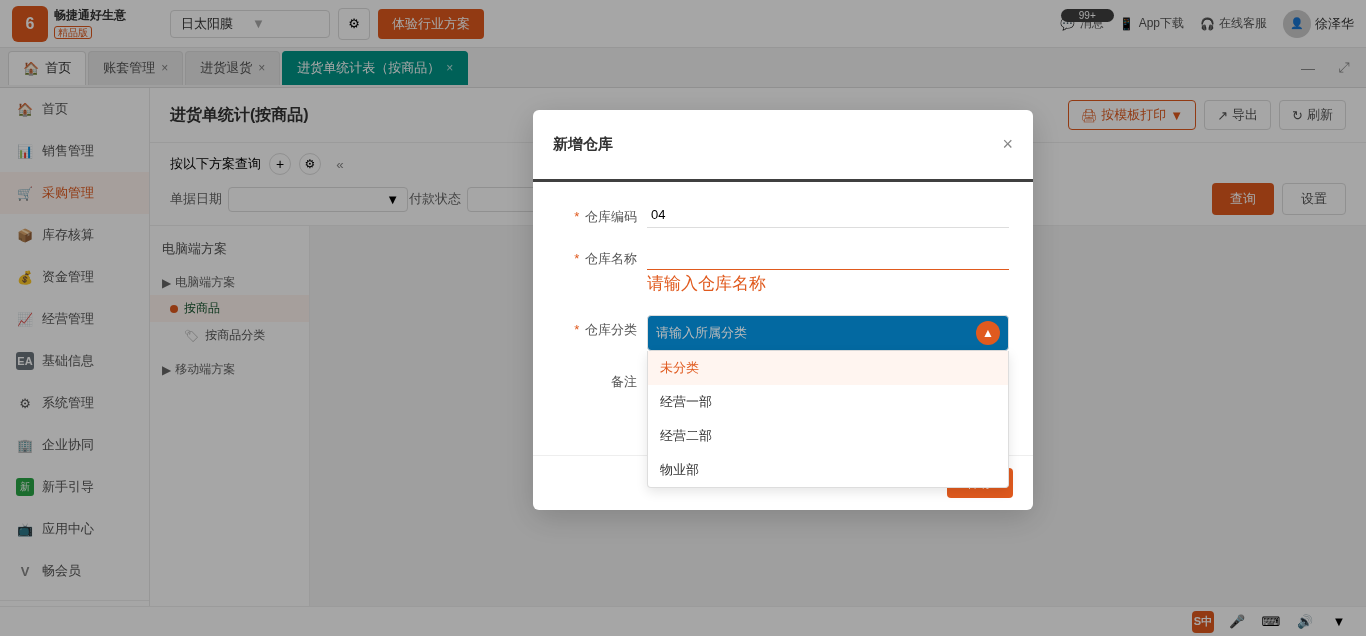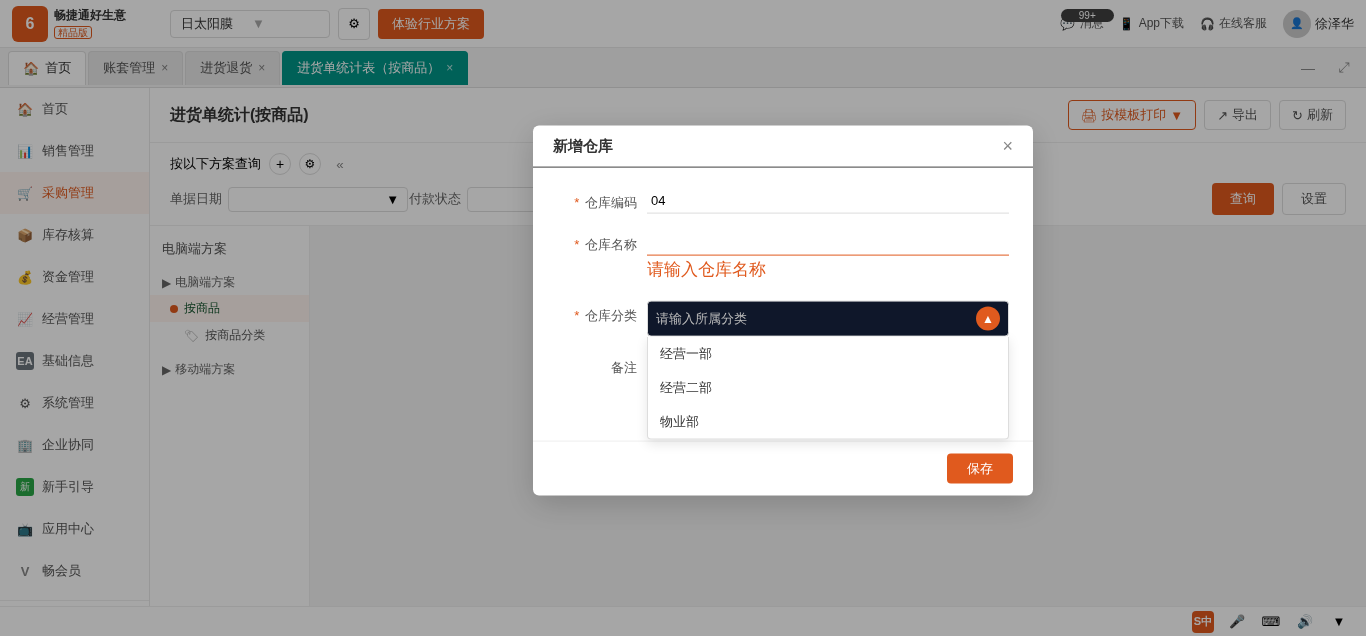--- a/index.html
+++ b/index.html
@@ -191,21 +191,21 @@
       transform: translate(-30%, -52%);
       background: white;
       border-radius: 6px;
       box-shadow: 0 8px 32px rgba(0,0,0,0.18);
       z-index: 200;
       width: 500px;
       padding: 0;
     }
     .modal-header {
       display: flex; align-items: center; justify-content: space-between;
-      padding: 10px 20px; border-bottom: 1px solid #404040;
+      padding: 24px 20px; border-bottom: 3px solid #404040;
     }
     .modal-title { font-size: 15px; font-weight: 600; color: #333; }
     .modal-close { cursor: pointer; color: #888; font-size: 18px; }
     .modal-body { padding: 20px 24px; }
     .form-row {
       display: flex; align-items: flex-start; gap: 10px; margin-bottom: 16px;
     }
     .form-label {
       width: 80px; text-align: right; color: #555; font-size: 13px;
       padding-top: 6px; flex-shrink: 0;
@@ -218,21 +218,21 @@
     }
     .form-input.error { border-bottom: 1px solid #e05a1e; }
     .form-error-msg { color: #e05a1e; font-size: 17px; margin-top: 2px; }
     .form-input-wrap { flex: 1; position: relative; }
     .select-wrap {
       flex: 1; position: relative;
     }
     .select-field {
       width: 100%; border: 1px solid #ddd; border-radius: 4px;
       padding: 5px 8px; font-size: 13px; outline: none;
-      background: #0f172a; display: flex; align-items: center; cursor: pointer; gap: 29px;
+      background: #0369a1; display: flex; align-items: center; cursor: pointer; gap: 29px;
     }
     .select-field .placeholder { color: #bbb; flex: 1; }
     .select-arrow {
       width: 24px; height: 24px; background: #e05a1e; border-radius: 50%;
       display: flex; align-items: center; justify-content: center;
       color: white; font-size: 12px; cursor: pointer; flex-shrink: 0;
     }
     .dropdown-list {
       position: absolute; top: 100%; left: 0; right: 0;
       background: white; border: 1px solid #ddd; border-top: none;
@@ -556,20 +556,21 @@
         <span class="required">*</span>
         <span>仓库分类</span>
       </div>
       <div class="select-wrap">
         <div class="select-field" style="border:1px solid #ddd;border-radius:4px;padding:5px 8px;display:flex;align-items:center;">
           <span class="placeholder">请输入所属分类</span>
           <div class="select-arrow">▲</div>
         </div>
 
         <div class="dropdown-list">
+          <div class="dropdown-item selected">未分类</div>
           <div class="dropdown-item">经营一部</div>
           <div class="dropdown-item">经营二部</div>
           <div class="dropdown-item">物业部</div>
         </div>
       </div>
     </div>
 
     <div class="form-row">
       <div class="form-label">备注</div>
       <textarea class="textarea-field" style=""></textarea>

